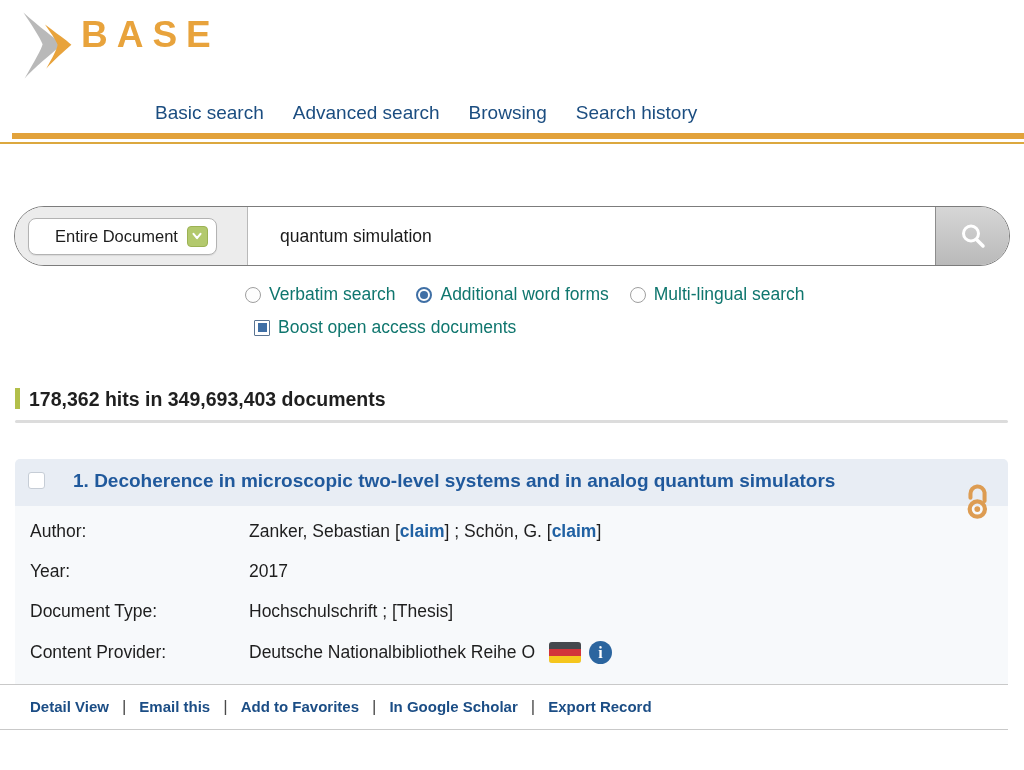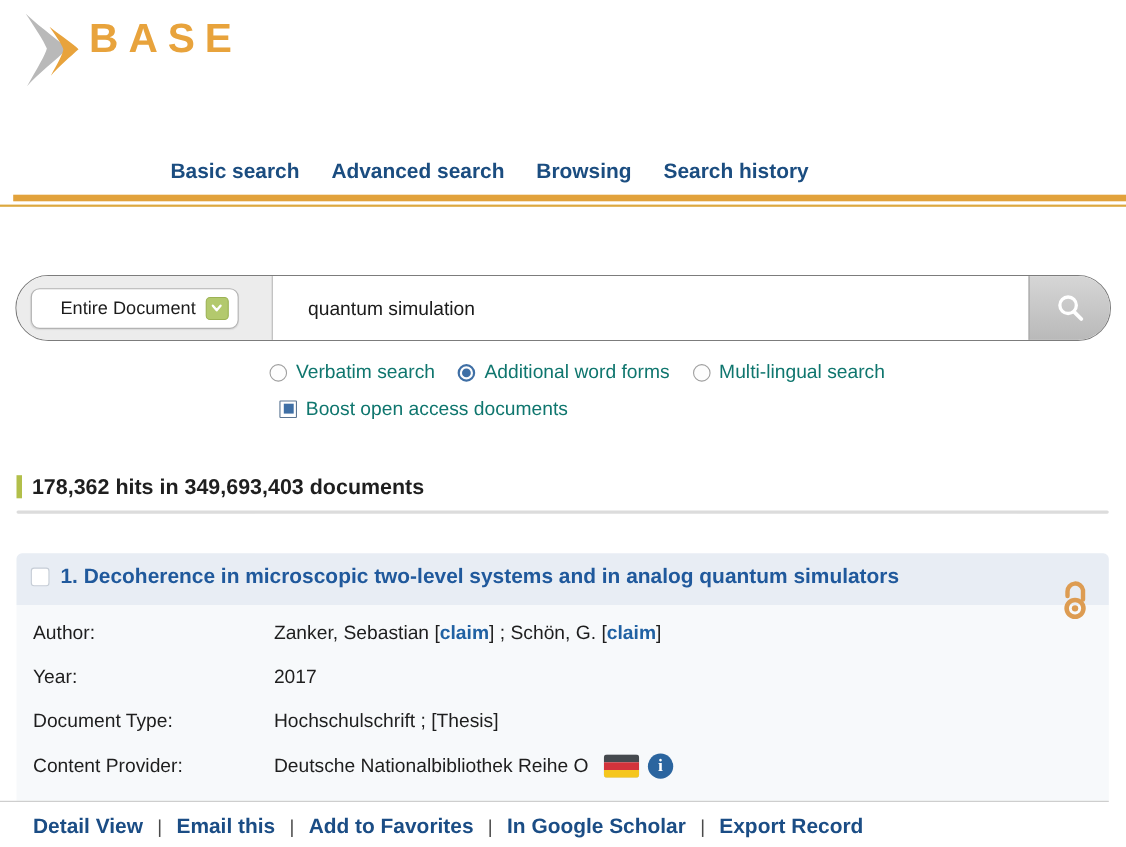--- a/index.html
+++ b/index.html
@@ -6,21 +6,21 @@
   html,body { width:1024px; height:770px; background:#ffffff; overflow:hidden;
     font-family:"Liberation Sans","DejaVu Sans",sans-serif; }
 
   
   .logo { position:relative; margin:10px 0 0 15px; height:72px; width:260px; }
   .logo svg { position:absolute; left:0; top:0; }
   .logo .wordmark { position:absolute; left:66px; top:4px; color:#e8a33c;
     font-size:37px; font-weight:700; letter-spacing:9px; }
 
   nav { margin:20px 0 0 155px; display:flex; gap:29px; }
-  nav a { color:#1b4d80; font-size:19px; font-weight:700; text-decoration:none; white-space:nowrap;margin-top:44px; }
+  nav a { color:#1b4d80; font-size:19px; font-weight:400; text-decoration:none; white-space:nowrap; }
 
   .rule-thick { margin-top:9px; margin-left:12px; height:6px; background:#e2a23b; }
   .rule-thin  { margin-top:3px; height:2px; background:#dca83f; }
 
   
   .search-pill { margin:62px 14px 0 14px; height:60px; display:flex; align-items:stretch;
     border:1px solid #7c7c7c; border-radius:30px; overflow:hidden; background:#fff; }
   .scope-seg { width:233px; background:#ececec; display:flex; align-items:center;
     padding-left:13px; border-right:1px solid #b9b9b9; }
   .scope-btn { display:flex; align-items:center; gap:9px; background:#fff;
@@ -48,42 +48,42 @@
 
   
   .summary { margin:50px 0 0 15px; display:flex; gap:9px;font-weight:bold; }
   .summary .tick { width:5px; height:21px; background:#b2bf4a; }
   .summary .txt { font-size:19.5px; color:#1f1f1f; }
   .summary-divider { margin:9px 16px 0 15px; height:3px; background:#dcdcdc; border-radius:2px; }
 
   
   .record { margin:36px 16px 0 15px; }
   .rec-head { position:relative; background:#e8edf4; border-radius:5px 5px 0 0;
-    padding:10px 60px 12px 13px; display:flex; gap:10px; }
+    padding:10px 60px 12px 13px; display:flex; gap:28px; }
   .rec-check { width:17px; height:17px; background:#fff; border:1.5px solid #c6cdd6;
     border-radius:3px; margin-top:3px; flex:none; }
   .rec-title { max-width:810px; font-size:19px; line-height:1.3; font-weight:700; color:#20599c; }
   .rec-title a { color:#20599c; text-decoration:none; }
   .oa-icon { position:absolute; right:17px; top:21px; }
 
   .rec-body { background:#f7f9fb; padding:6px 0 10px 15px; }
   .frow { display:flex; align-items:center; padding:9.5px 0; font-size:17.5px; color:#1e1e1e; }
   .frow .lbl { width:219px; flex:none; }
   .frow a.claim { color:#2061a3; text-decoration:none;font-weight:bold; }
   .flag { width:32px; height:21px; border-radius:3px; overflow:hidden; display:inline-flex;
     flex-direction:column; margin-left:14px; box-shadow:inset 0 0 1px rgba(0,0,0,.45); flex:none; }
   .flag i { flex:1; display:block; }
   .flag .st1 { background:#45494e; } .flag .st2 { background:#d2333b; } .flag .st3 { background:#f5c61d; }
   .info-icon { width:23px; height:23px; border-radius:50%; background:#2b659f; color:#fff;
     display:inline-flex; align-items:center; justify-content:center; margin-left:8px;
     font-family:"Liberation Serif","DejaVu Serif",serif; font-weight:700; font-size:16px; flex:none; }
 
   .links-bar { margin-right:16px; border-top:1px solid #c9c9c9; border-bottom:1px solid #c9c9c9;
     padding:12px 0 12px 30px; display:flex; align-items:center; }
-  .links-bar a { color:#1b4d85; font-size:19px; font-weight:700; text-decoration:none; white-space:nowrap; }
+  .links-bar a { color:#1b4d85; font-size:15px; font-weight:700; text-decoration:none; white-space:nowrap; }
   .links-bar .pipe { color:#4a4a4a; font-size:17px; margin:0 13px; }
 </style>
 </head>
 <body>
 
 <header>
   <div class="logo">
     <svg width="72" height="72" viewBox="0 0 120 120">
       <path d="M14 4 C40 28 66 46 78 57 C60 74 32 96 16 114 C32 86 44 66 46 57 C42 46 26 22 14 4 Z" fill="#b9b9b9"></path>
       <path d="M50 24 C68 38 86 50 94 58 C82 69 64 84 52 98 C62 80 70 66 71 58 C68 49 58 36 50 24 Z" fill="#e8a33c"></path>

